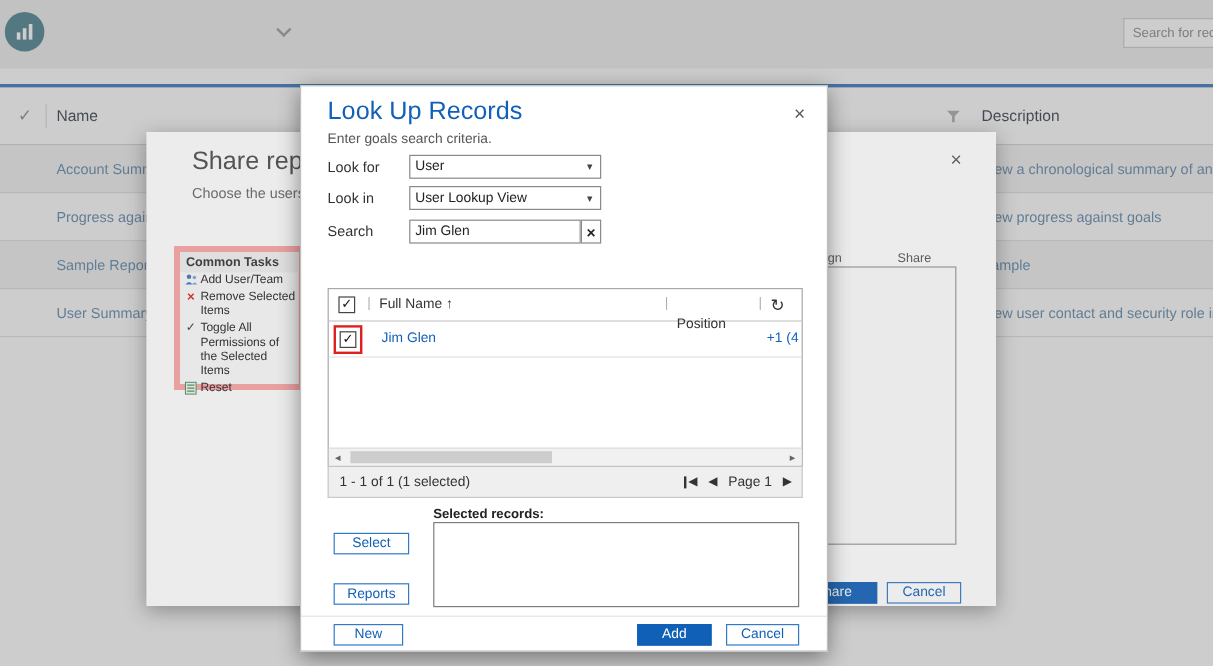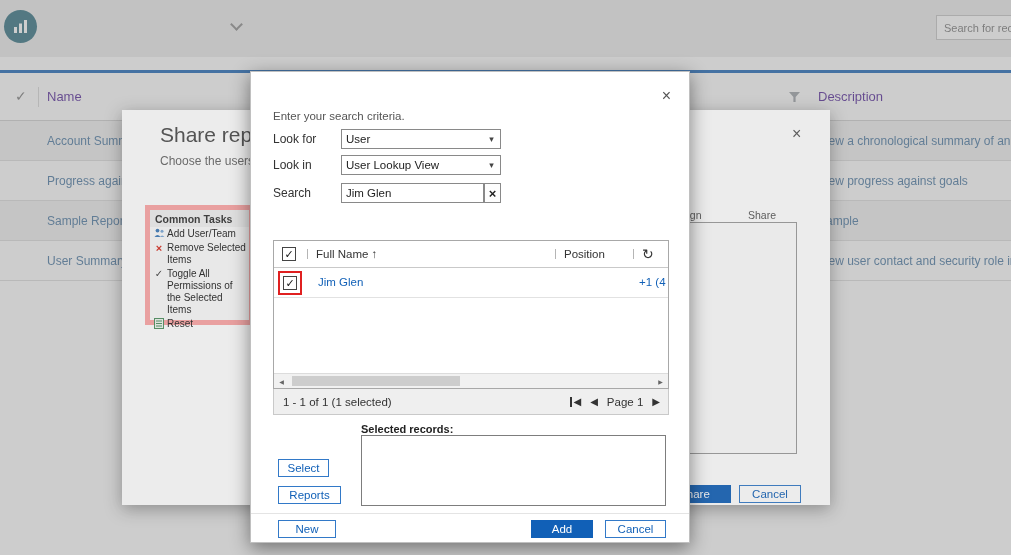--- a/index.html
+++ b/index.html
@@ -18,21 +18,21 @@
   .title-chevron { position:absolute; left:232px; top:20px; width:9px; height:9px;
                    border-right:2px solid #8a8a8a; border-bottom:2px solid #8a8a8a; transform:rotate(45deg); }
   .header-search { position:absolute; left:936px; top:15px; width:110px; height:25px;
                    border:1px solid #c4c4c4; background:#fff; font-size:11px; color:#777; padding:0 7px;
                    font-family:"Liberation Sans", sans-serif; }
   .blue-rule { position:absolute; left:0; top:70px; right:0; height:3px; background:#1160b7; z-index:1; }
 
   .grid-header { position:absolute; left:0; top:73px; right:0; height:48px; background:#fff;
                  border-bottom:1px solid #cfcfcf; z-index:1; }
   .grid-header .colsep { position:absolute; top:14px; width:1px; height:20px; background:#d8d8d8; }
-  .col-label { position:absolute; top:16px; font-size:13px; color:#4c1d95; }
+  .col-label { position:absolute; top:16px; font-size:13px; color:#0f172a; }
   .hdr-check { position:absolute; left:15px; top:15px; color:#777; font-size:14px; }
   .rows { position:absolute; left:0; top:121px; right:0; z-index:1; }
   .t-row { position:relative; height:40px; border-bottom:1px solid #dedede; }
   .t-row.shade { background:rgba(0,0,0,0.05); }
   .t-name { position:absolute; left:47px; top:13px; color:#44749f; white-space:nowrap; cursor:pointer; }
   .t-desc { position:absolute; left:818px; top:13px; color:#44749f; white-space:nowrap; }
 
   
   .overlay1 { position:absolute; inset:0; background:rgba(140,140,140,0.32); z-index:10; }
   .overlay2 { position:absolute; inset:0; background:rgba(135,135,135,0.16); z-index:30; }
@@ -190,21 +190,22 @@
     <span class="share-colhdr" style="left:626px;">Share</span>
     <div class="share-listbox"></div>
 
     <div class="btn primary" style="left:536px; top:375px; width:73px;">Share</div>
     <div class="btn" style="left:617px; top:375px; width:62px;">Cancel</div>
   </div>
 
   <div class="overlay2"></div>
 
   <div class="lookup-dialog">
-    <div class="lk-sub">Enter your search criteria.</div>
+    <div class="lk-title">Look Up Records</div>
+    <div class="lk-sub">Enter goals search criteria.</div>
     <div class="dlg-close" style="right:18px; top:16px;">×</div>
 
     <span class="f-label" style="top:60px;">Look for</span>
     <div class="f-select" style="top:57px;">
       <span>User</span>
       <span class="arrow">▾</span>
     </div>
 
     <span class="f-label" style="top:86px;">Look in</span>
     <div class="f-select" style="top:83px;">
@@ -220,21 +221,21 @@
       <div class="lkg-header">
         <div class="cbx" style="position:absolute; left:8px; top:6px;">
           <span>✓</span>
         </div>
         <span class="lkg-sep" style="left:32px;">|</span>
         <span style="position:absolute; left:42px; top:7px;">
           <span>Full Name</span>
           <span>↑</span>
         </span>
         <span class="lkg-sep" style="left:280px;">|</span>
-        <span style="position:absolute; left:290px; top:7px;">Position</span>
+        <span style="position:absolute; left:290px; top:23px;">Position</span>
         <span class="lkg-sep" style="left:358px;">|</span>
         <span style="position:absolute; left:368px; top:5px; font-size:14px; color:#333;">↻</span>
       </div>
 
       <div class="lkg-row">
         <div class="hl-red">
           <div class="cbx">
             <span>✓</span>
           </div>
         </div>
@@ -255,21 +256,21 @@
         <span class="pg-icon pg-first">◀</span>
         <span class="pg-icon">◀</span>
         <span style="font-size:11.5px; color:#333;">Page 1</span>
         <span class="pg-icon">▶</span>
       </div>
     </div>
 
     <div class="sel-label">Selected records:</div>
     <div class="sel-box"></div>
 
-    <div class="btn" style="left:27px; top:387px; width:51px;">Select</div>
+    <div class="btn" style="left:27px; top:372px; width:63px;">Select</div>
     <div class="btn" style="left:27px; top:414px; width:63px;">Reports</div>
 
     <div class="lk-footer-rule"></div>
     <div class="btn" style="left:27px; top:448px; width:58px;">New</div>
     <div class="btn primary" style="left:280px; top:448px; width:62px;">Add</div>
     <div class="btn" style="left:354px; top:448px; width:61px;">Cancel</div>
   </div>
 
 </div>
 

